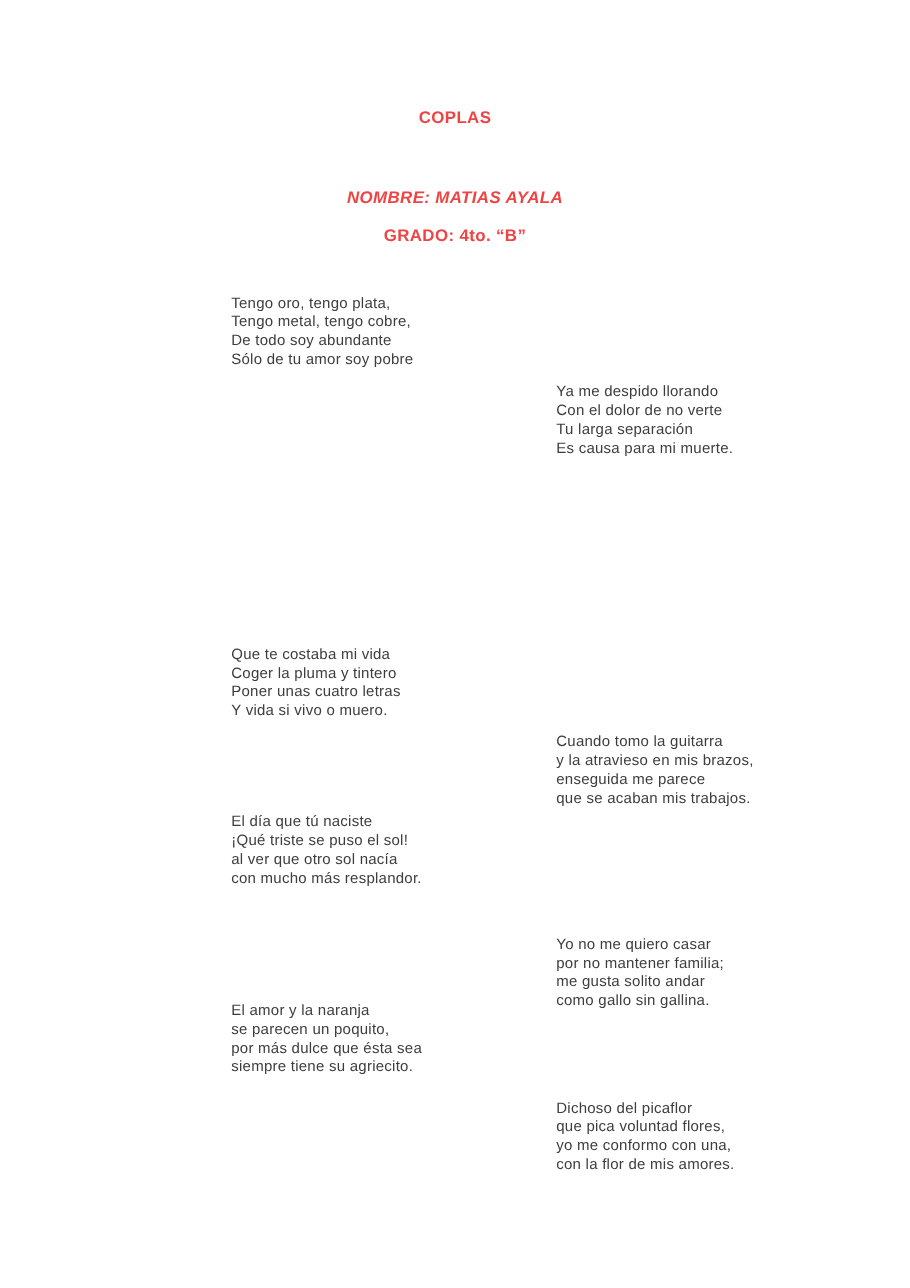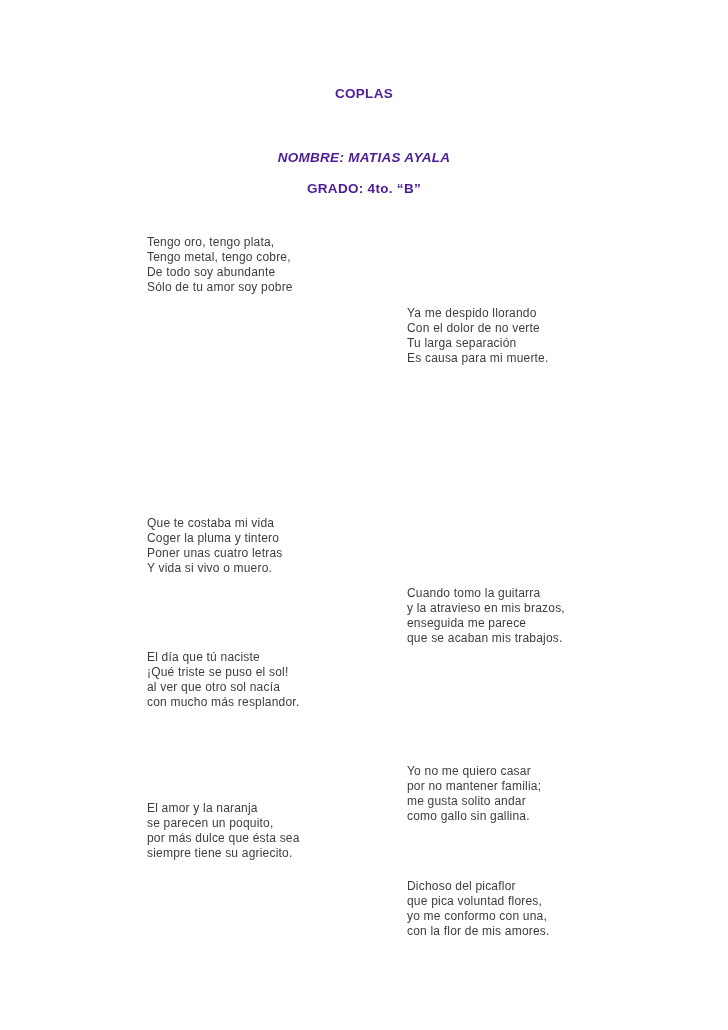--- a/index.html
+++ b/index.html
@@ -15,44 +15,45 @@
     font-family: "Liberation Sans", sans-serif;
     color: #3d3d3d;
     overflow: hidden;
   }
   .heading {
     position: absolute;
     left: 0;
     right: 0;
     text-align: center;
     font-weight: bold;
-    color: #4c1d95;
+    color: #ef4444;
     letter-spacing: 0.3px;
   }
   .doc-title   { top: 86px;  font-size: 13.5px; }
   .doc-name    { top: 150px; font-size: 13.5px; font-style: italic; }
   .doc-grade   { top: 181px; font-size: 13.5px; }
   .stanza {
     position: absolute;
     font-size: 12px;
     line-height: 15px;
     letter-spacing: 0.2px;
     white-space: nowrap;
+    margin-left: 38px;
   }
   .stanza.col-left  { left: 147px; }
   .stanza.col-right { left: 407px; }
   .stanza .line { display: block; }
   .s0 { top: 235px; }
   .s1 { top: 306px; }
   .s2 { top: 376px; }
   .s3 { top: 446px; }
   .s4 { top: 516px; }
   .s5 { top: 586px; }
   .s6 { top: 650px; }
-  .s7 { top: 764px; }
+  .s7 { top: 748px; }
   .s8 { top: 801px; }
   .s9 { top: 879px; }
 </style>
 </head>
 <body>
 
 <div class="page">
 
   <div class="heading doc-title">COPLAS</div>
   <div class="heading doc-name">NOMBRE: MATIAS AYALA</div>

